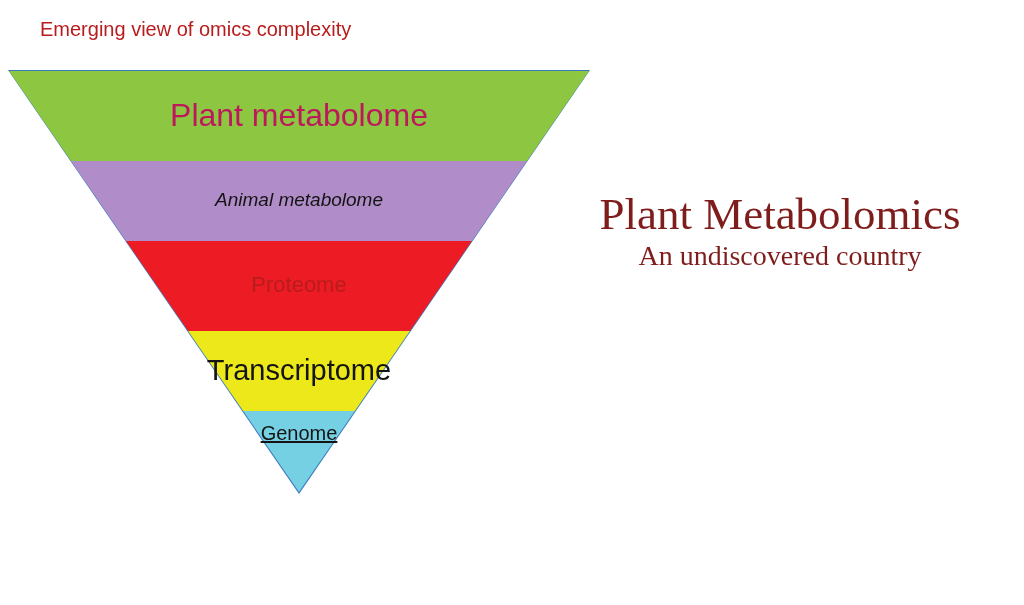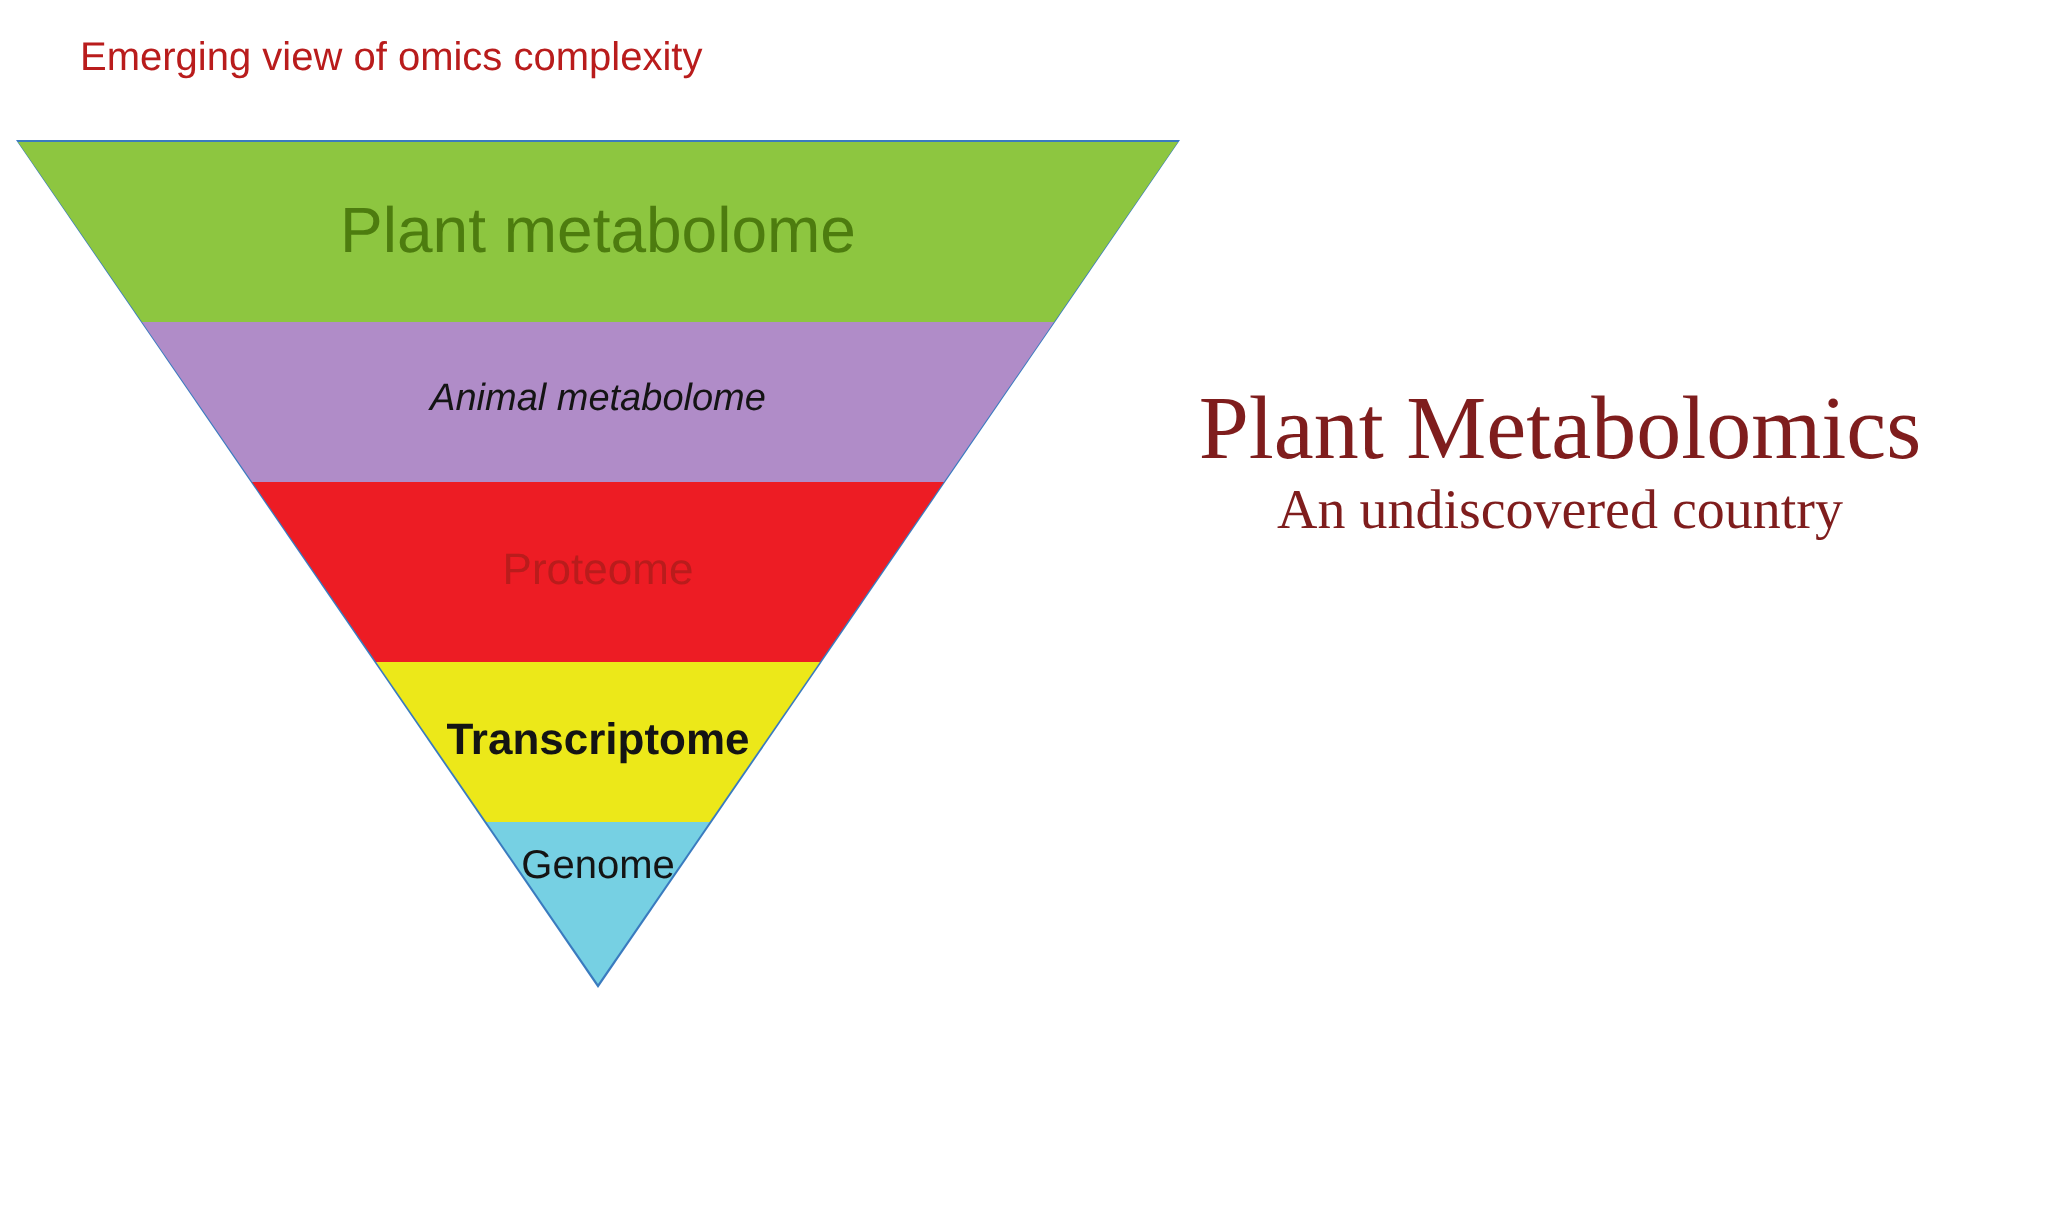--- a/index.html
+++ b/index.html
@@ -65,22 +65,22 @@
     left: 0;
     width: 100%;
     display: flex;
     align-items: center;
     justify-content: center;
     white-space: nowrap;
   }
   .l0 { top: 0;     height: 90px; font-size: 32px; }
   .l1 { top: 90px;  height: 80px; font-size: 19px; font-style: italic; }
   .l2 { top: 170px; height: 90px; font-size: 22px; }
-  .l3 { top: 260px; height: 80px; font-size: 22px; font-weight: bold; }
-  .l4 { top: 340px; height: 84px; font-size: 20px; align-items: flex-start; padding-top: 12px; box-sizing: border-box; }
+  .l3 { top: 260px; height: 80px; font-size: 29px; }
+  .l4 { top: 340px; height: 84px; font-size: 20px; align-items: flex-start; padding-top: 12px; box-sizing: border-box; text-decoration: underline; }
 
   .right-panel {
     position: absolute;
     left: 540px;
     top: 190px;
     width: 480px;
     text-align: center;
     font-family: "Liberation Serif", serif;
     color: #7f1d1d;
   }
@@ -105,21 +105,21 @@
 
   <div class="funnel-bands tri">
     <div class="band b0" style="background: rgb(141, 198, 64);"></div>
     <div class="band b1" style="background: rgb(176, 140, 200);"></div>
     <div class="band b2" style="background: rgb(237, 28, 36);"></div>
     <div class="band b3" style="background: rgb(236, 232, 25);"></div>
     <div class="band b4" style="background: rgb(118, 208, 227);"></div>
   </div>
 
   <div class="funnel-labels">
-    <div class="flabel l0" style="color: #4d7c0f;">Plant metabolome</div>
+    <div class="flabel l0" style="color: #be185d;">Plant metabolome</div>
     <div class="flabel l1" style="color: rgb(20, 20, 20);">Animal metabolome</div>
     <div class="flabel l2" style="color: #b91c1c;">Proteome</div>
     <div class="flabel l3" style="color: rgb(20, 20, 20);">Transcriptome</div>
     <div class="flabel l4" style="color: rgb(20, 20, 20);">Genome</div>
   </div>
 
 </div>
 
 <div class="right-panel">
   <div class="heading">Plant Metabolomics</div>

